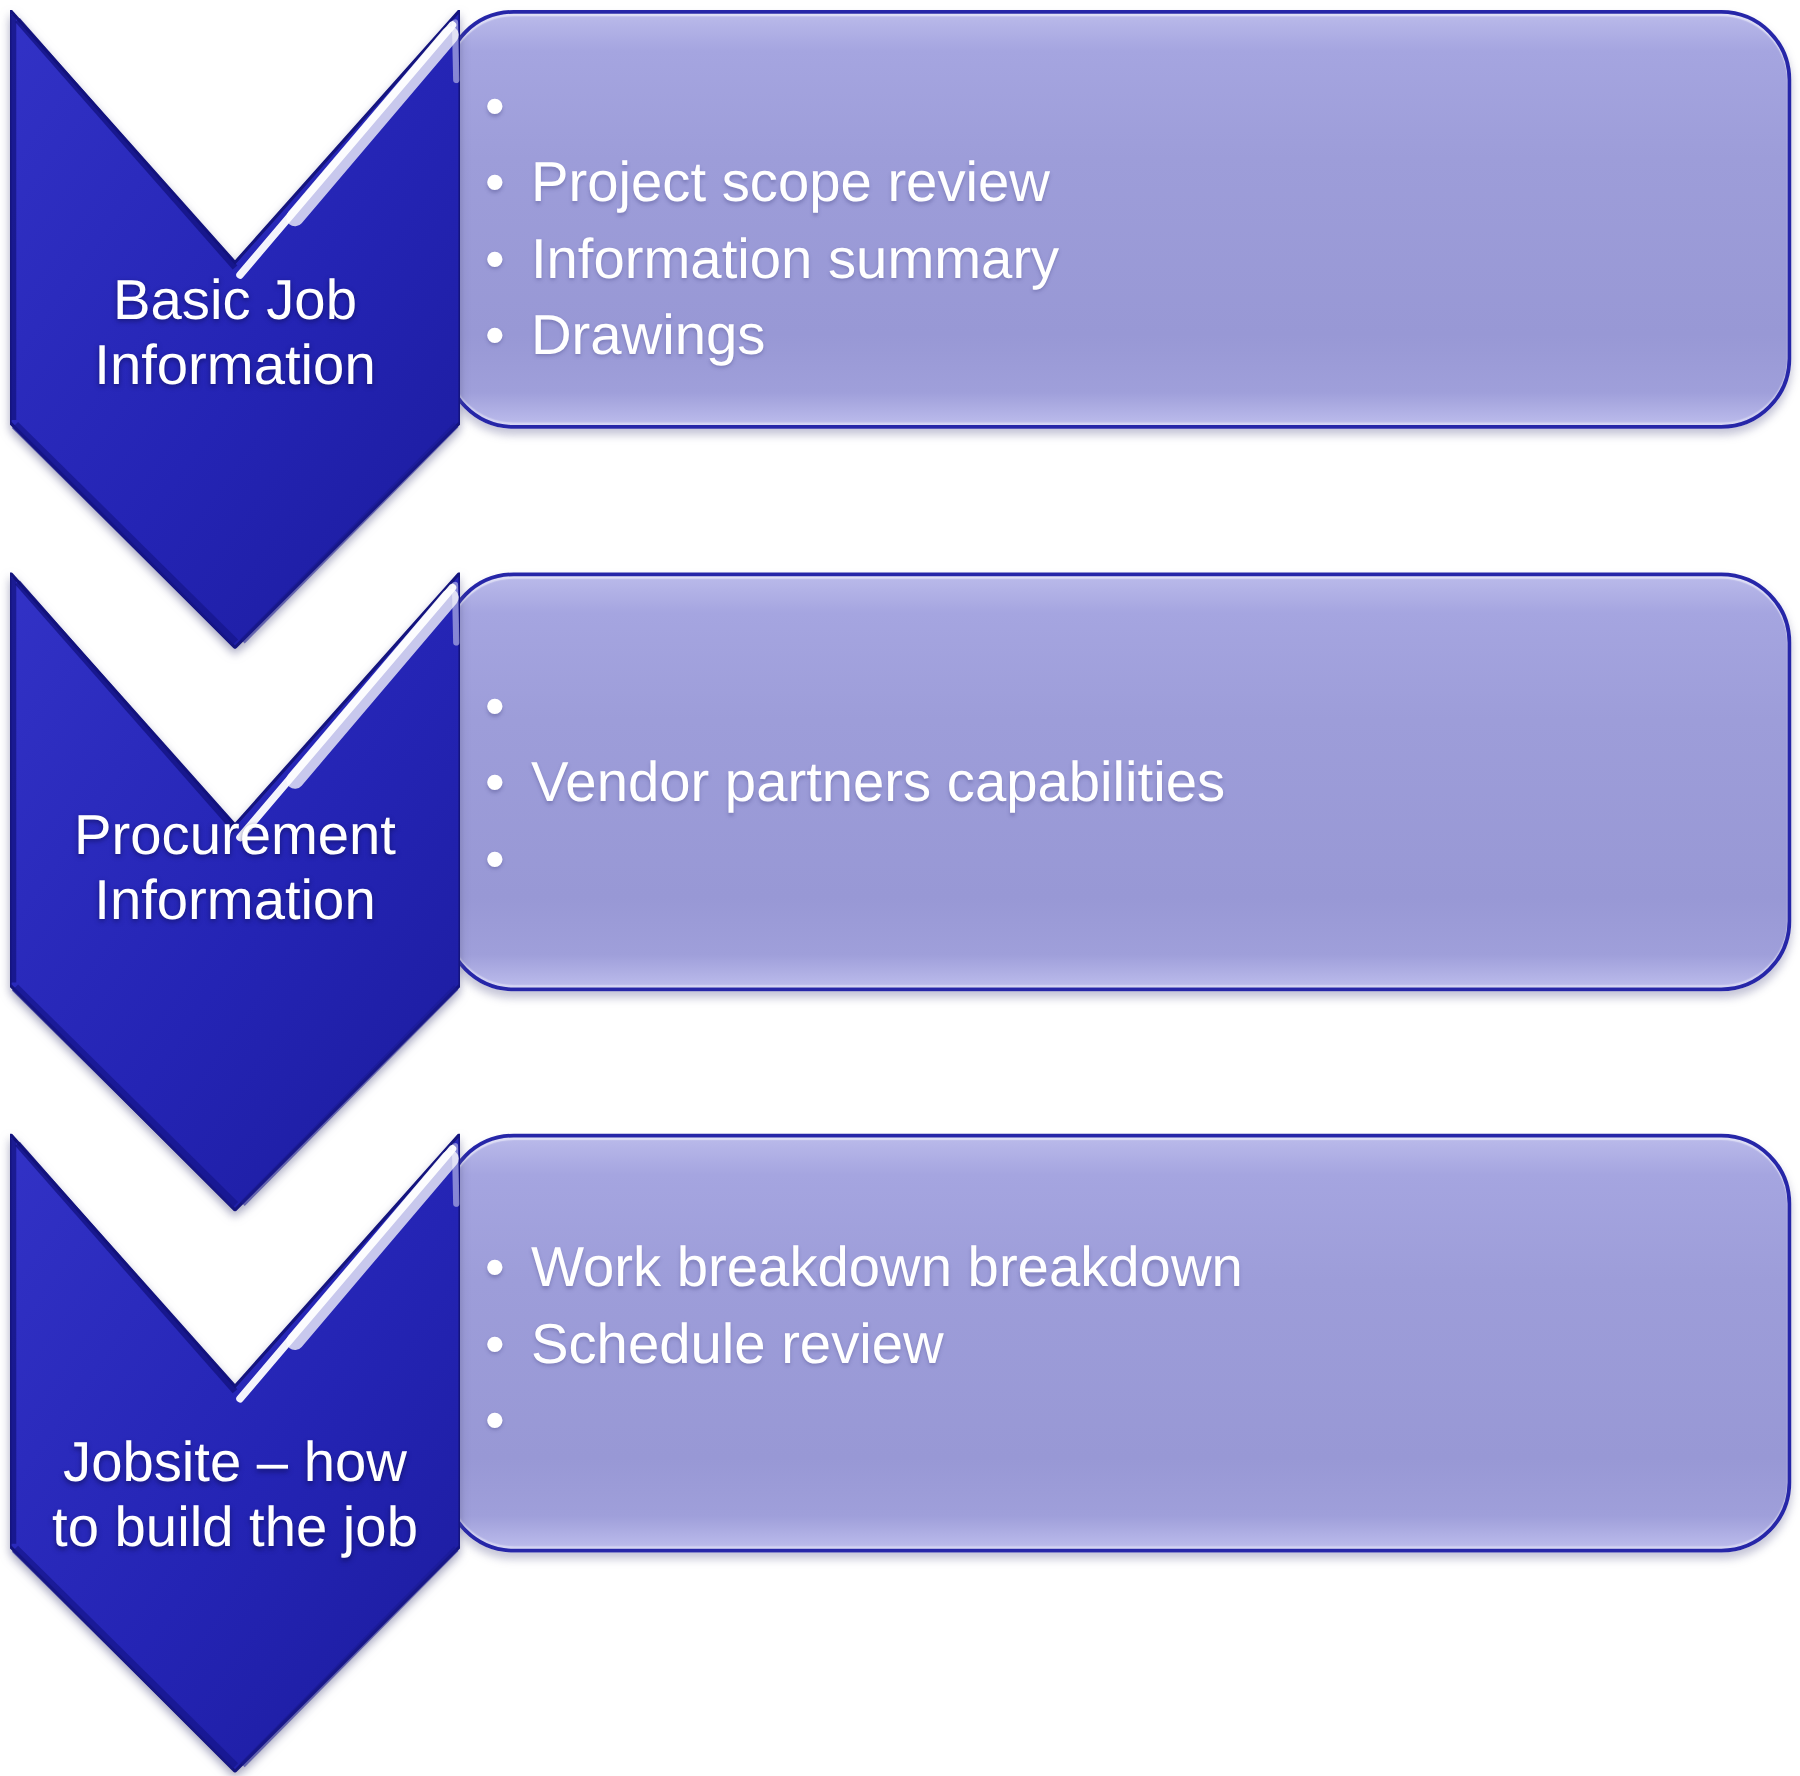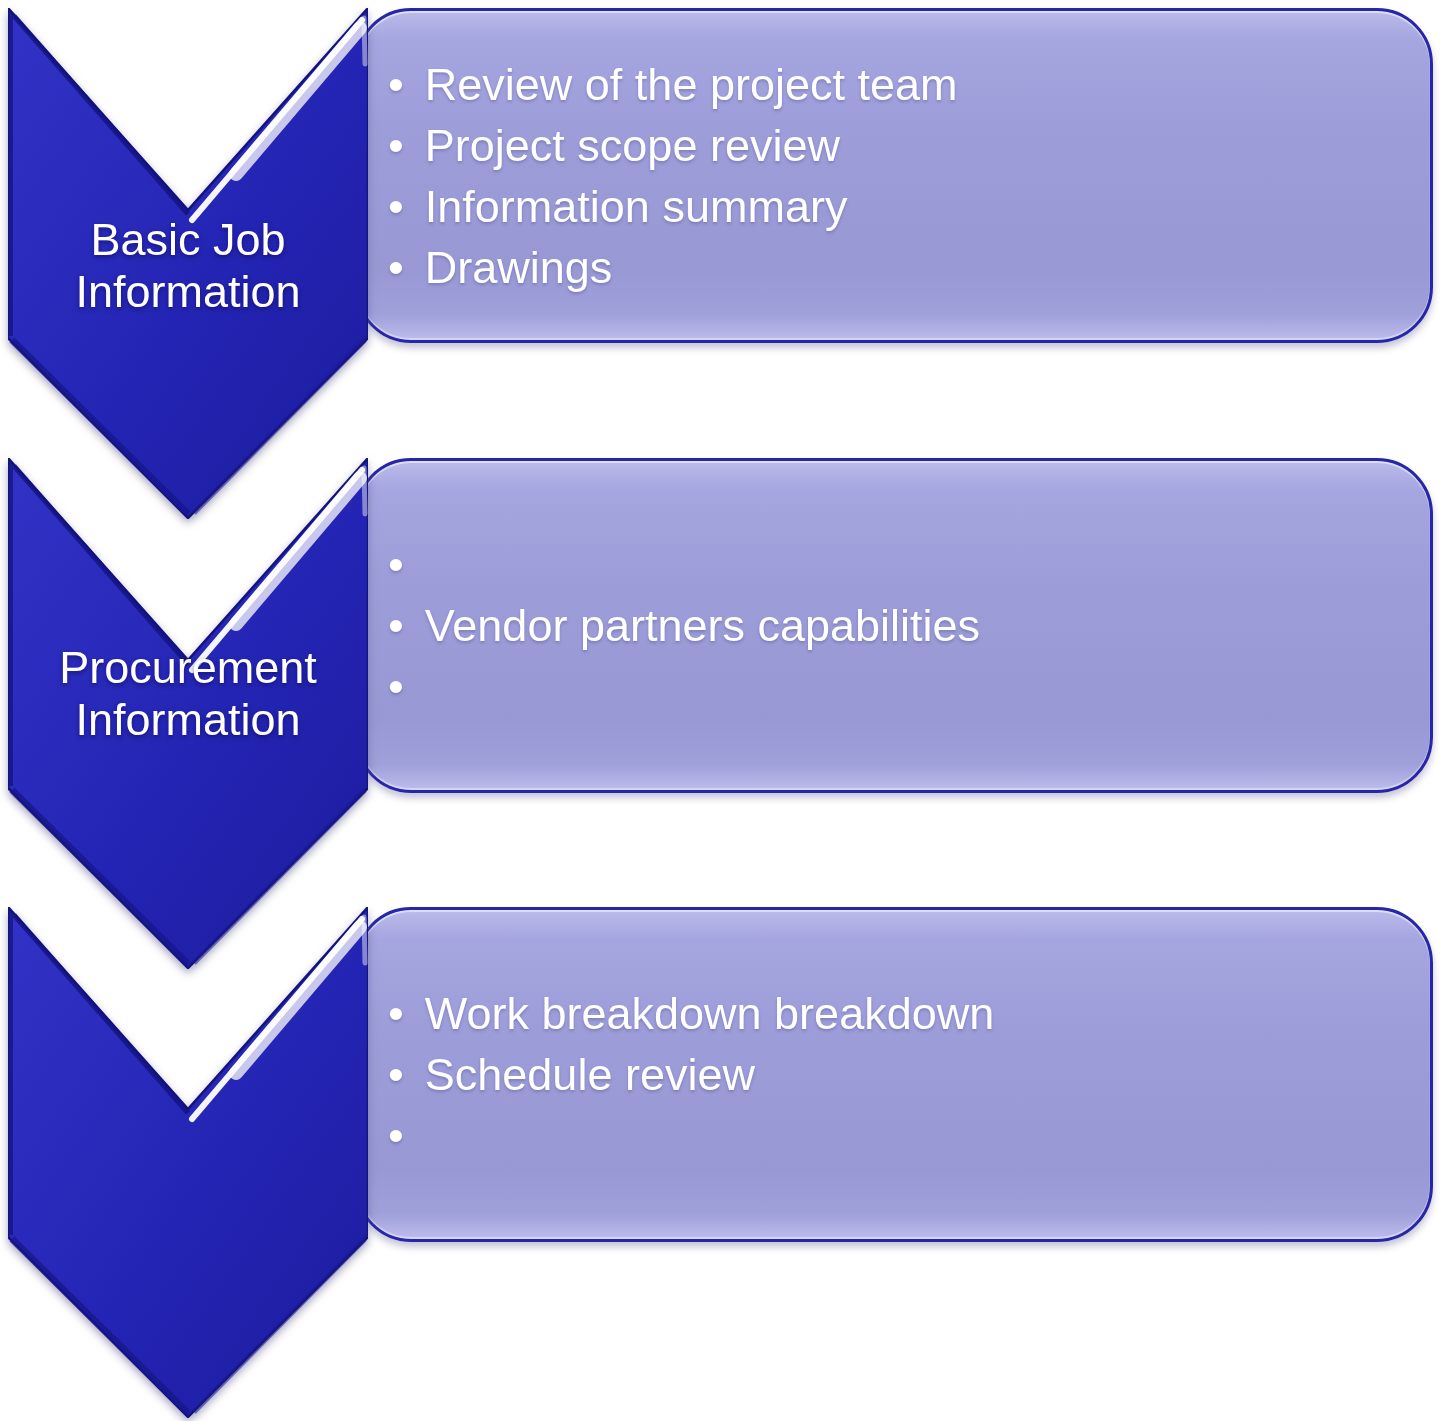--- a/index.html
+++ b/index.html
@@ -75,21 +75,20 @@
   </defs>
 </svg>
 
 <div class="canvas">
 
   <section class="row row-1">
     <div class="panel">
       <ul class="bullets">
         <li>
           <span class="dot">•</span>
-          <span>Review of the project team</span>
         </li>
         <li>
           <span class="dot">•</span>
           <span>Project scope review</span>
         </li>
         <li>
           <span class="dot">•</span>
           <span>Information summary</span>
         </li>
         <li>
@@ -164,15 +163,19 @@
     <svg class="chevron" viewBox="0 0 360 511">
       <polygon points="0,0 180,202 360,0 360,330 180,510 0,330" fill="url(#chevGrad)" stroke="#14147e" stroke-width="2.5" stroke-linejoin="miter"></polygon>
       <path d="M3,4 L3,328" stroke="#0f0f78" stroke-width="4" opacity="0.65" fill="none"></path>
       <path d="M6,8 L180,206" stroke="#12127e" stroke-width="5" opacity="0.75" fill="none"></path>
       <path d="M4,332 L180,506" stroke="#15158a" stroke-width="7" opacity="0.7" fill="none"></path>
       <path d="M357,332 L186,505" stroke="#1a1a92" stroke-width="5" opacity="0.55" fill="none"></path>
       <path d="M184,212 L354,12" stroke="#ffffff" stroke-width="6" opacity="0.95" stroke-linecap="round" fill="none"></path>
       <path d="M228,166 L352,20" stroke="#ffffff" stroke-width="14" opacity="0.75" stroke-linecap="round" fill="none"></path>
       <path d="M356,10 L357,56" stroke="#ffffff" stroke-width="5" opacity="0.45" stroke-linecap="round" fill="none"></path>
     </svg>
+    <div class="label">
+      <div>Jobsite – how</div>
+      <div>to build the job</div>
+    </div>
   </section>
 
 </div>
 
 </body></html>

